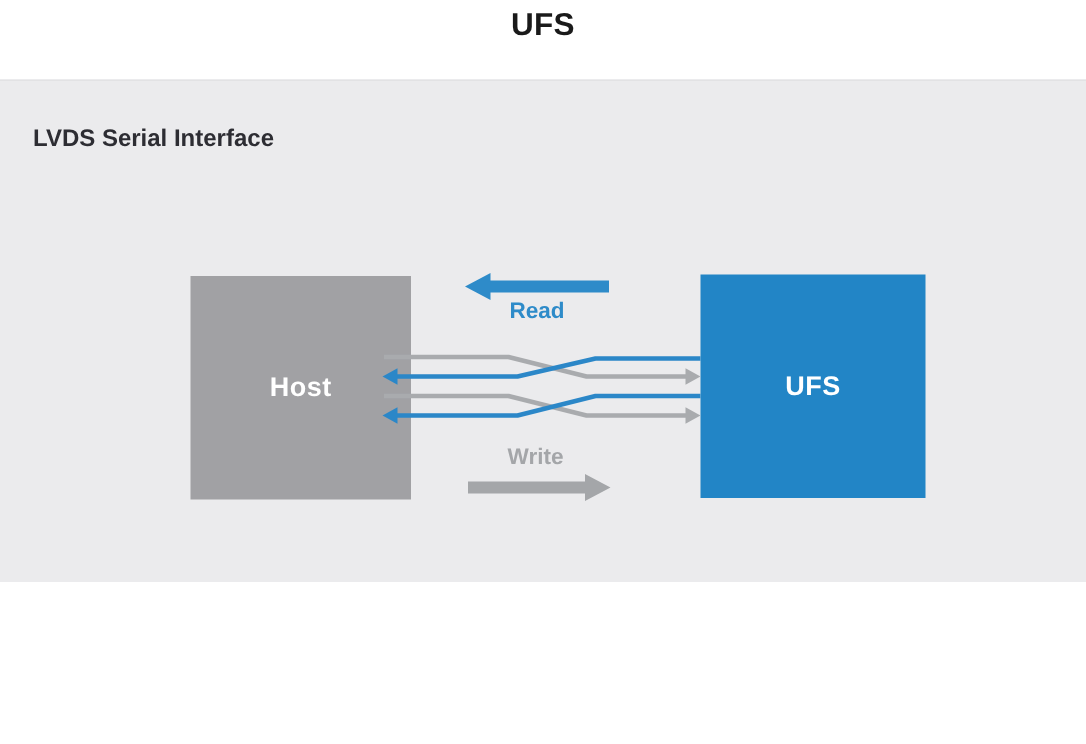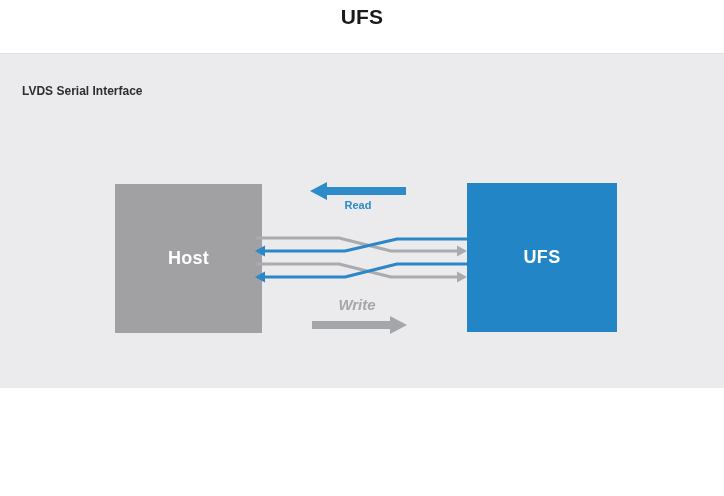--- a/index.html
+++ b/index.html
@@ -23,47 +23,47 @@
   }
   
   .panel{
     position:absolute;left:0;top:53px;width:724px;height:443px;
     background:#ebebed;
     border-top:1px solid #e2e2e4;
     box-sizing:border-box;
   }
   .subtitle{
     position:absolute;left:22px;top:84px;
-    font-size:12px;font-weight:600;color:#2d2d33;
+    font-size:16px;font-weight:600;color:#2d2d33;
   }
   .caption{
     position:absolute;left:0;top:421px;width:724px;
     text-align:center;
     font-size:19px;font-weight:600;color:#2b2b31;
   }
   .watermark{
     position:absolute;right:6px;top:466px;
     font-size:16.5px;letter-spacing:0.5px;
     color:#e4e5e7;
     text-shadow:1px 1px 0 rgba(255,255,255,0.55);
     white-space:nowrap;
   }
   
   .box{
     position:absolute;
     display:flex;align-items:center;justify-content:center;
     color:#ffffff;font-weight:bold;font-size:18px;
     letter-spacing:0.3px;
   }
-  .host-box{left:115px;top:184px;width:147px;height:149px;background:#a1a1a4;}
+  .host-box{left:127px;top:184px;width:147px;height:149px;background:#a1a1a4;}
   .ufs-box{left:467px;top:183px;width:150px;height:149px;background:#2285c6;}
   
   .read-label{
     position:absolute;left:318px;top:199px;width:80px;
-    text-align:center;font-size:11px;font-weight:bold;color:#2e8bc9;
+    text-align:center;font-size:15px;font-weight:bold;color:#2e8bc9;
   }
   .write-label{
     position:absolute;left:317px;top:296px;width:80px;
     text-align:center;font-size:15px;font-weight:600;color:#a3a6a9;
   }
   svg.overlay{position:absolute;left:0;top:0;pointer-events:none;}
 </style>
 </head>
 <body>
 
@@ -98,18 +98,18 @@
     <polygon points="265,245.5 255,251 265,256.5" fill="#2b87c8"></polygon>
 
     <path d="M 256 264 H 339 L 391 277 H 458" fill="none" stroke-width="3" stroke-linejoin="round" stroke="#a9abae"></path>
     <polygon points="457,271.5 467,277 457,282.5" fill="#a9abae"></polygon>
 
     <path d="M 263 277 H 345 L 397 264 H 467" fill="none" stroke-width="3" stroke-linejoin="round" stroke="#2b87c8"></path>
     <polygon points="265,271.5 255,277 265,282.5" fill="#2b87c8"></polygon>
   </svg>
 
   <div class="read-label" style="color: rgb(46, 139, 201);">Read</div>
-  <div class="write-label" style="color: rgb(164, 166, 169); font-style: italic;">Write</div>
+  <div class="write-label" style="color: rgb(164, 166, 169);">Write</div>
 
 
   <div class="watermark">https://blog.csdn.net/LUOHUATINGYUSHENG</div>
 
 </div>
 
 </body></html>

